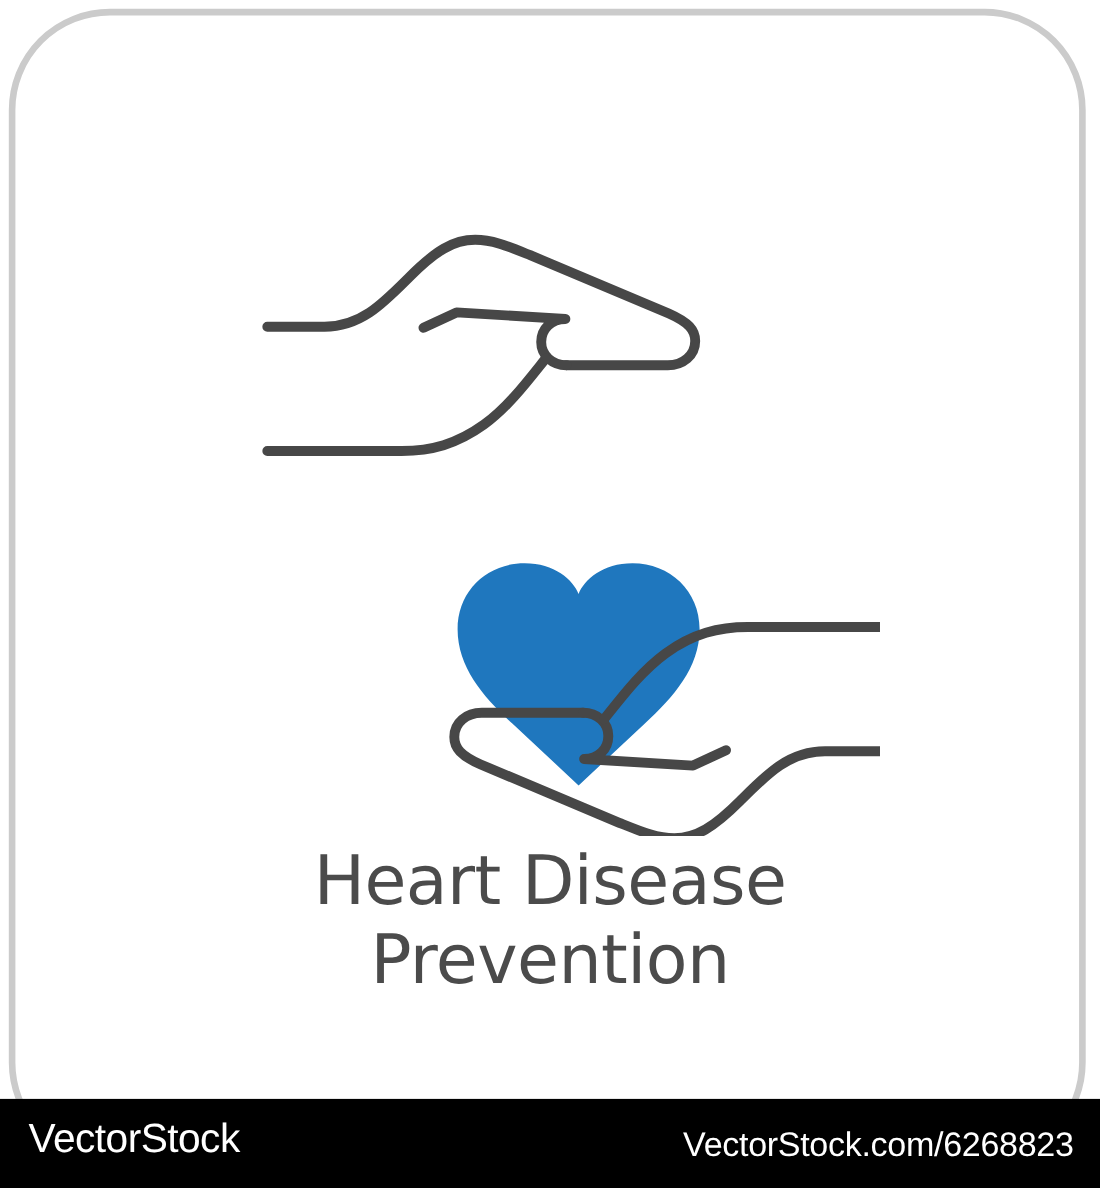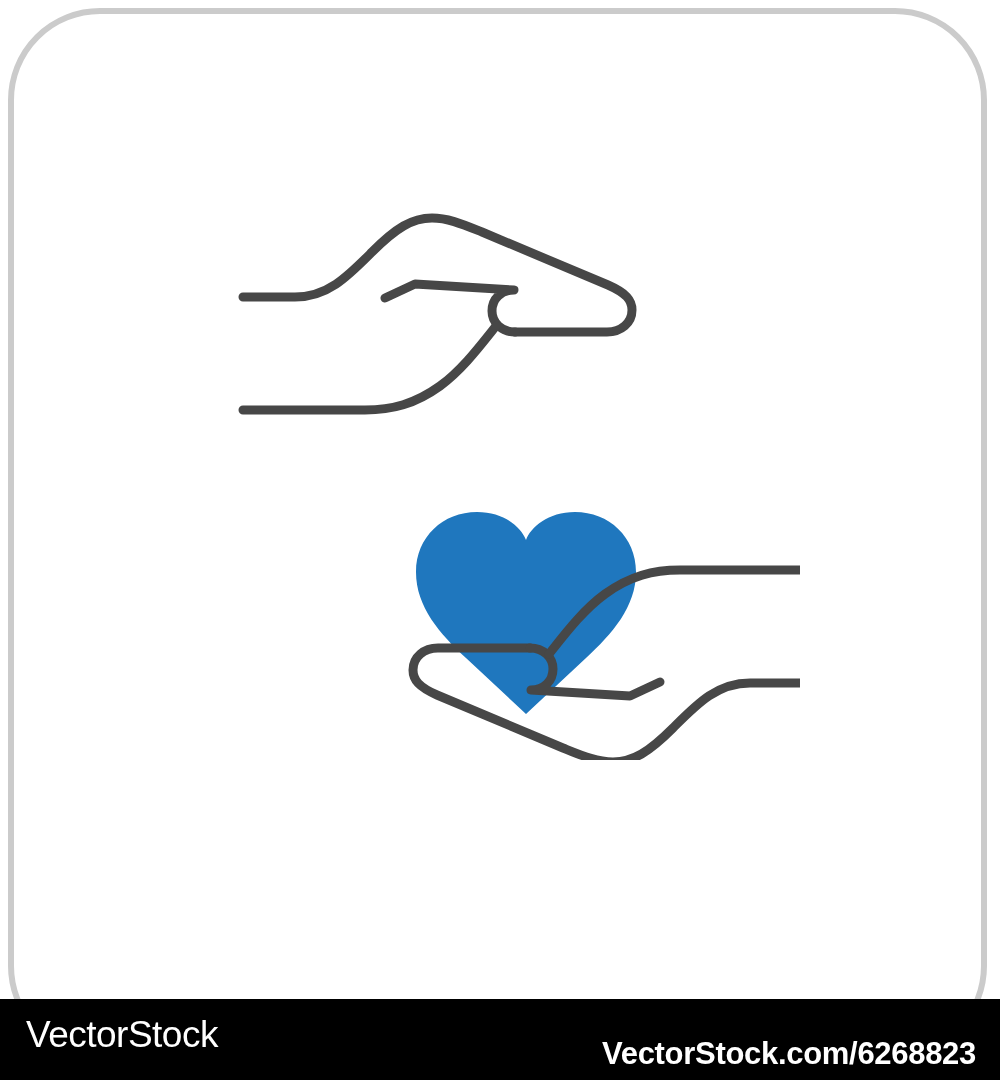--- a/index.html
+++ b/index.html
@@ -89,25 +89,25 @@
     font-family: "Liberation Sans", sans-serif;
     font-size: 37px;
     font-weight: 400;
     letter-spacing: -0.5px;
     line-height: 44px;
     white-space: nowrap;
   }
   .footer-url {
     position: absolute;
     right: 24px;
-    top: 37px;
+    top: 24px;
     color: #ffffff;
     font-family: "Liberation Sans", sans-serif;
     font-size: 31px;
-    font-weight: 700;
+    font-weight: 400;
     letter-spacing: -0.3px;
     line-height: 36px;
     white-space: nowrap;
   }
 </style>
 </head>
 <body>
 
 <div id="stage">
 
@@ -168,20 +168,24 @@
                    L 215 104
                    L 185 118"></path>
           <path d="M 296 146
                    C 280 166 262 190 240 206
                    C 215 224 192 230 165 230
                    L 43 230"></path>
         </g>
       </svg>
     </div>
 
+    <div class="caption">
+      <span class="caption-line">Heart Disease</span>
+      <span class="caption-line">Prevention</span>
+    </div>
 
   </div>
 
   <div class="footer">
     <div class="footer-brand">VectorStock</div>
     <div class="footer-url">VectorStock.com/6268823</div>
   </div>
 
 </div>
 

